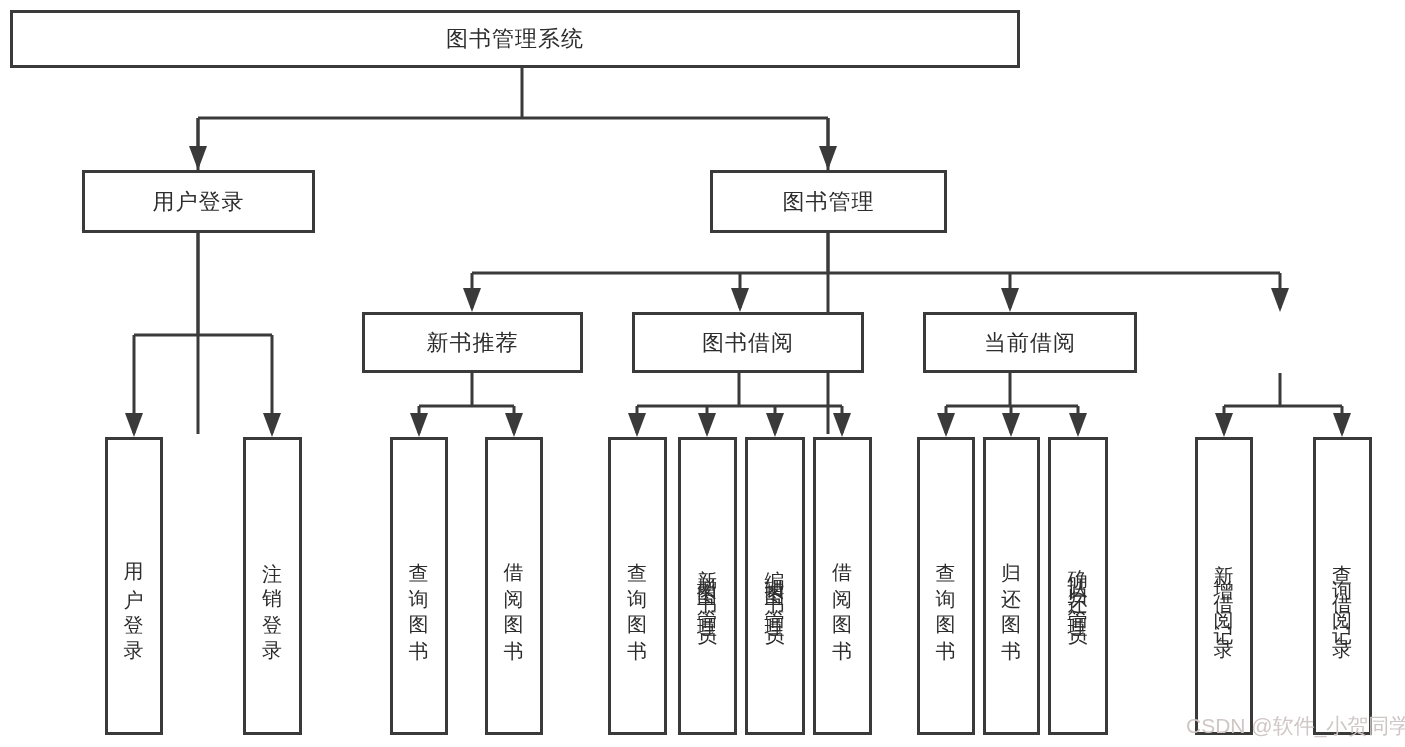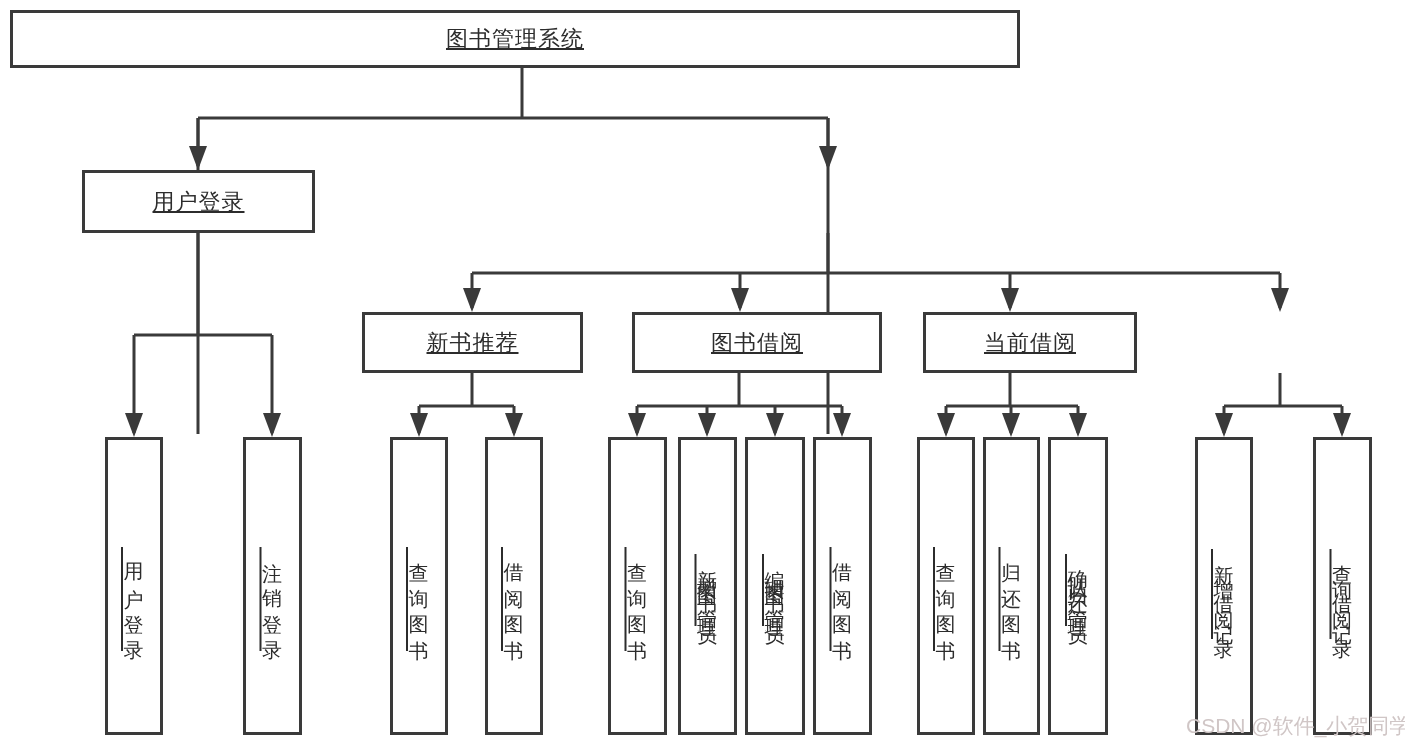--- a/index.html
+++ b/index.html
@@ -21,29 +21,28 @@
   }
   svg.wires{position:absolute;left:0;top:0;z-index:1;}
   .node{
     position:absolute;
     background:var(--bg);
     border:3px solid var(--line);
     color:var(--text);
     display:flex;align-items:center;justify-content:center;
     z-index:2;
     text-align:left;
-    text-decoration:underline;
   }
   .node--h{font-size:22px;letter-spacing:1px;}
   .node--root{left:10px;top:10px;width:1010px;height:58px;}
   .node--l2a{left:82px;top:170px;width:233px;height:63px;}
   .node--l2b{left:710px;top:170px;width:237px;height:63px;}
   .node--l3{top:312px;height:61px;}
   .node--l3a{left:362px;width:221px;}
-  .node--l3b{left:632px;width:250px;}
+  .node--l3b{left:632px;width:232px;}
   .node--l3c{left:903px;width:214px;margin-left:20px;}
   .node--l3d{left:1172px;width:216px;}
   .leaf{top:437px;height:298px;}
   .leaf .vtext{
     writing-mode:vertical-rl;
     font-size:20px;
     line-height:1;
     color:var(--text);
     white-space:nowrap;
   }
@@ -114,20 +113,23 @@
     <polygon points="1342,437 1333,413 1351,413" fill="#3a3a3a" stroke="none"></polygon>
   </svg>
 
   <div class="node node--h node--root">
     <span>图书管理系统</span>
   </div>
 
   <div class="node node--h node--l2a">
     <span>用户登录</span>
   </div>
+  <div class="node node--h node--l2b">
+    <span>图书管理</span>
+  </div>
 
   <div class="node node--h node--l3 node--l3a">
     <span>新书推荐</span>
   </div>
   <div class="node node--h node--l3 node--l3b">
     <span>图书借阅</span>
   </div>
   <div class="node node--h node--l3 node--l3c">
     <span>当前借阅</span>
   </div>

